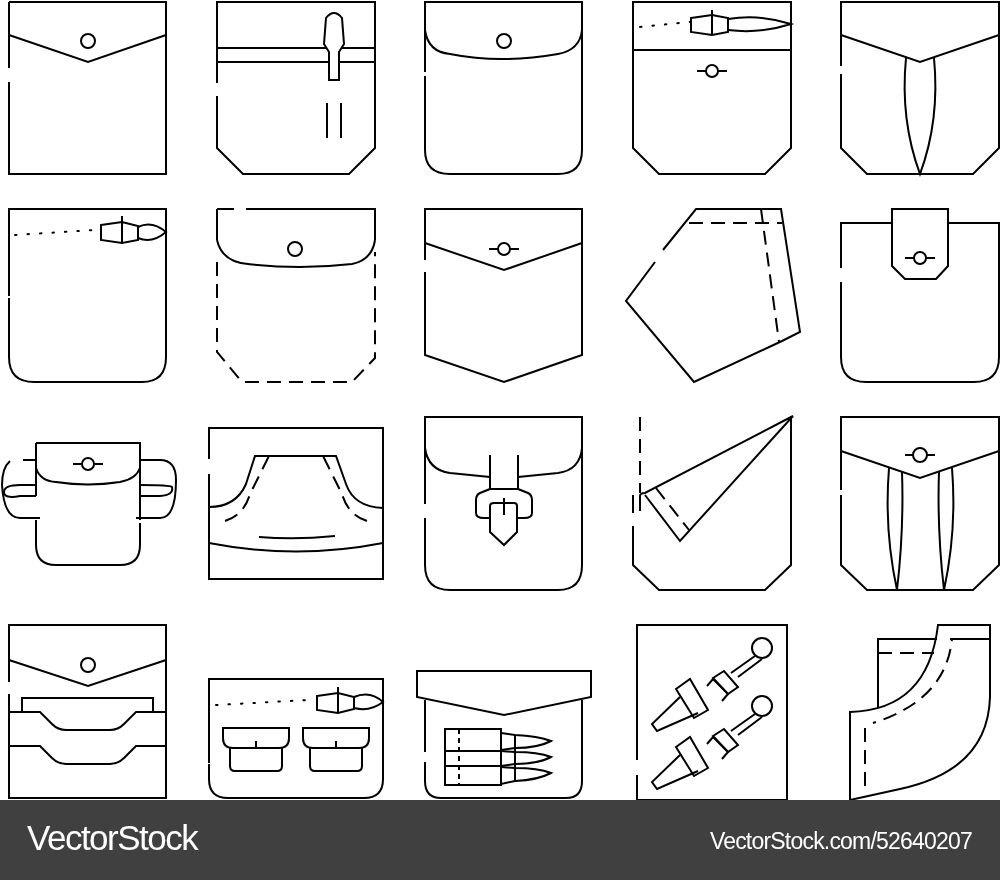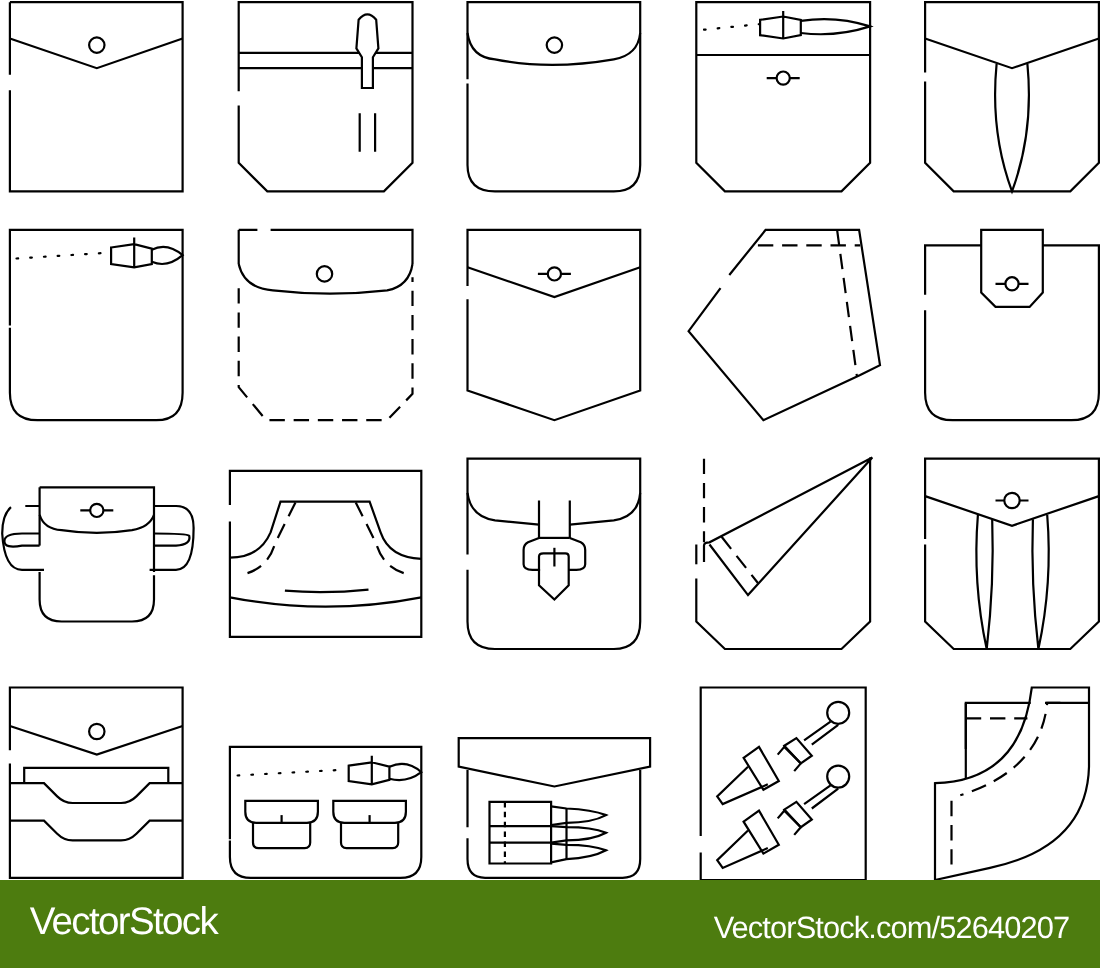--- a/index.html
+++ b/index.html
@@ -3,23 +3,23 @@
 <meta charset="utf-8">
 <style>
   html, body { margin:0; padding:0; background:#ffffff; }
   body { width:1000px; height:880px; position:relative; overflow:hidden; font-family:"Liberation Sans", sans-serif; }
   #art { position:absolute; left:0; top:0; width:1000px; height:800px; }
   #art svg { display:block; }
   .s { fill:none; stroke:#000; stroke-width:2; stroke-linejoin:miter; stroke-linecap:butt; }
   .d { fill:none; stroke:#000; stroke-width:2; stroke-dasharray:14 8; }
   .dot { fill:none; stroke:#000; stroke-width:2; stroke-dasharray:1.5 11; stroke-linecap:round; }
   .w { fill:#fff; stroke:#000; stroke-width:2; }
-  .footer { position:absolute; left:0; top:800px; width:1000px; height:80px; background:#4d7c0f; }
+  .footer { position:absolute; left:0; top:800px; width:1000px; height:80px; background:#404040; }
   .brand { position:absolute; left:27px; top:18px; color:#fff; font-size:35px; letter-spacing:-1.5px; font-family:"Liberation Sans", sans-serif; }
-  .url { position:absolute; right:28px; top:28px; color:#fff; font-size:28px; letter-spacing:-0.8px; font-family:"Liberation Sans", sans-serif; }
+  .url { position:absolute; right:28px; top:28px; color:#fff; font-size:23px; letter-spacing:-0.8px; font-family:"Liberation Sans", sans-serif; }
 </style>
 </head>
 <body>
 
 <div id="art">
 <svg width="1000" height="800" viewBox="0 0 1000 800" xmlns="http://www.w3.org/2000/svg">
 
   <g>
     <path class="s" d="M9 2 H166 V174 H9 V82 M9 68 V2"></path>
     <path class="s" d="M9 35 L88 62 L166 35"></path>

